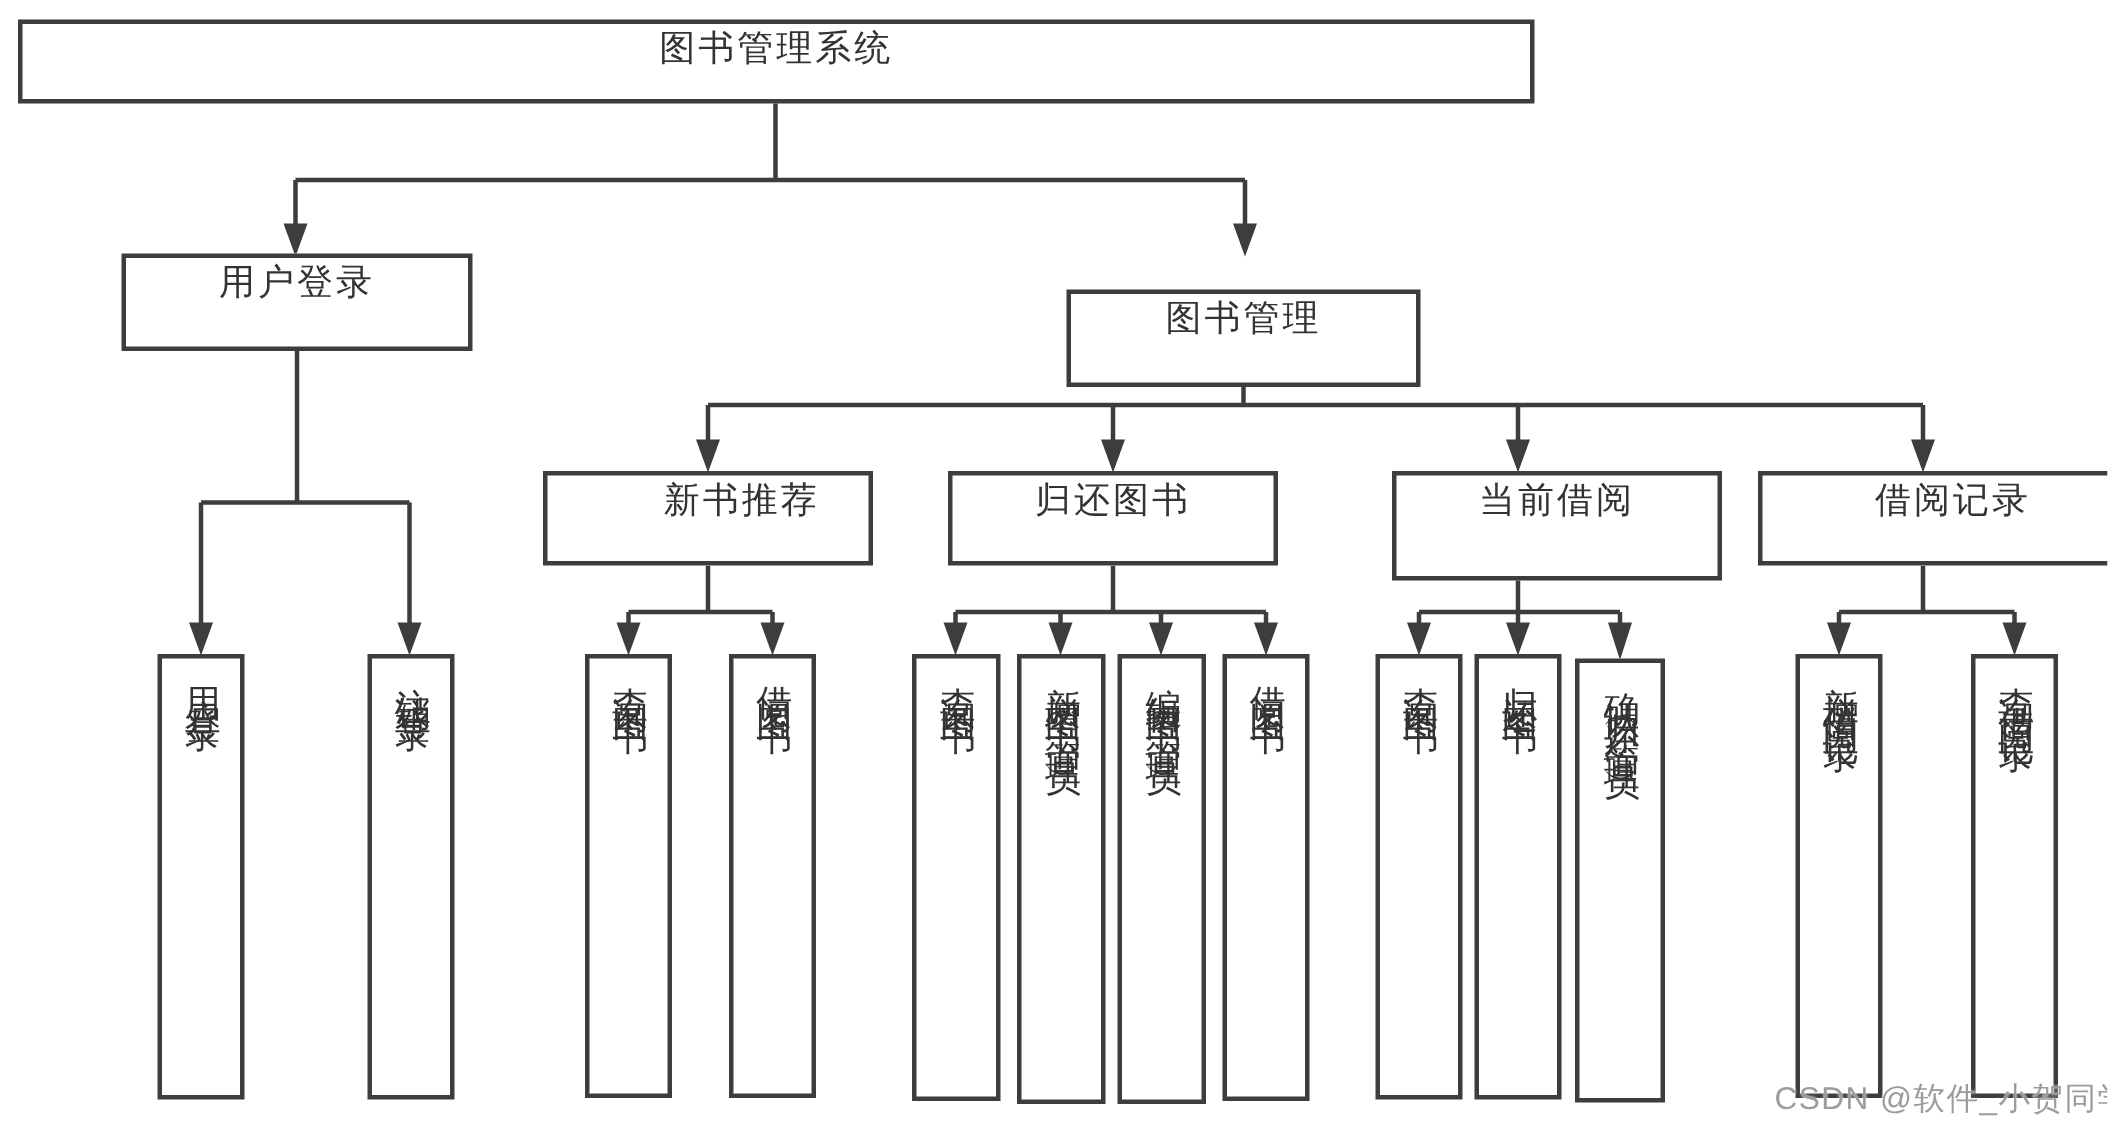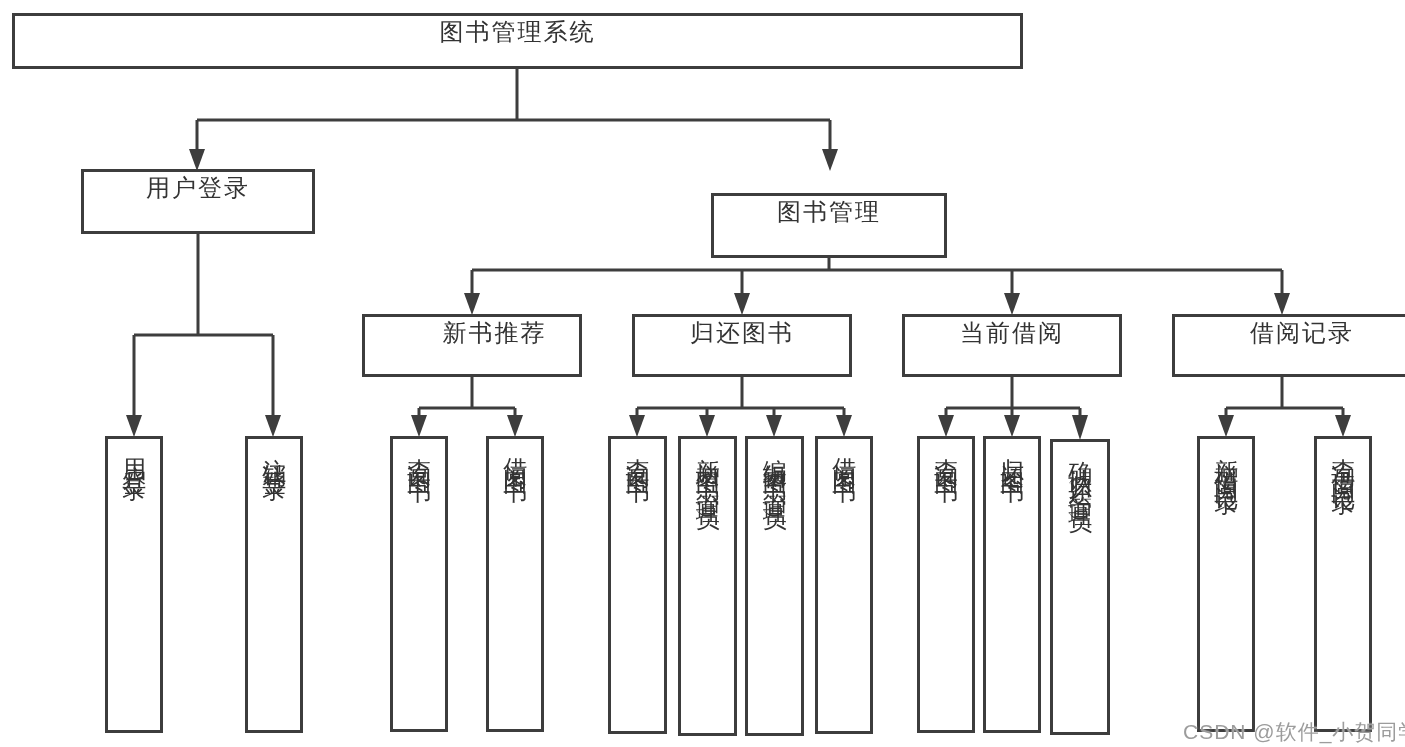--- a/index.html
+++ b/index.html
@@ -83,21 +83,21 @@
   <div class="node h-node" style="left:711px;top:169px;width:236px;height:65px;margin-top:24px;">
     <span>图书管理</span>
   </div>
 
   <div class="node h-node" style="left:362px;top:314px;width:220px;height:63px;padding-left:45px;">
     <span>新书推荐</span>
   </div>
   <div class="node h-node" style="left:632px;top:314px;width:220px;height:63px;">
     <span>归还图书</span>
   </div>
-  <div class="node h-node" style="left:902px;top:314px;width:220px;height:63px;">
+  <div class="node h-node" style="left:928px;top:314px;width:220px;height:73px;">
     <span>当前借阅</span>
   </div>
   <div class="node h-node" style="left:1172px;top:314px;width:260px;height:63px;">
     <span>借阅记录</span>
   </div>
 
   <div class="node v-node" style="left:105px;top:436px;width:58px;height:297px;">
     <span>用户登录</span>
   </div>
   <div class="node v-node" style="left:245px;top:436px;width:58px;height:297px;">

